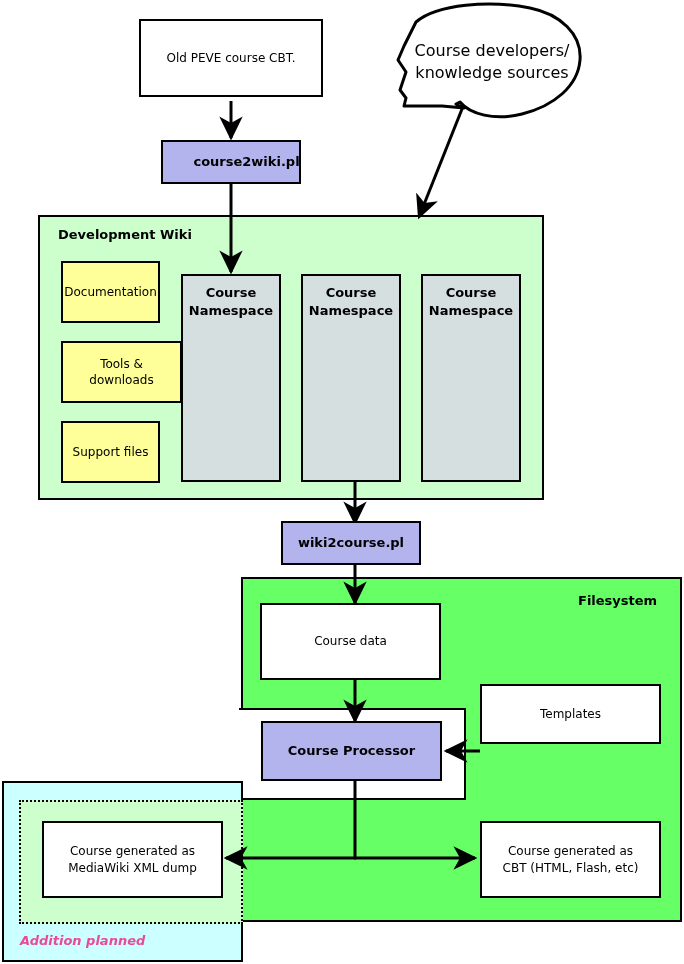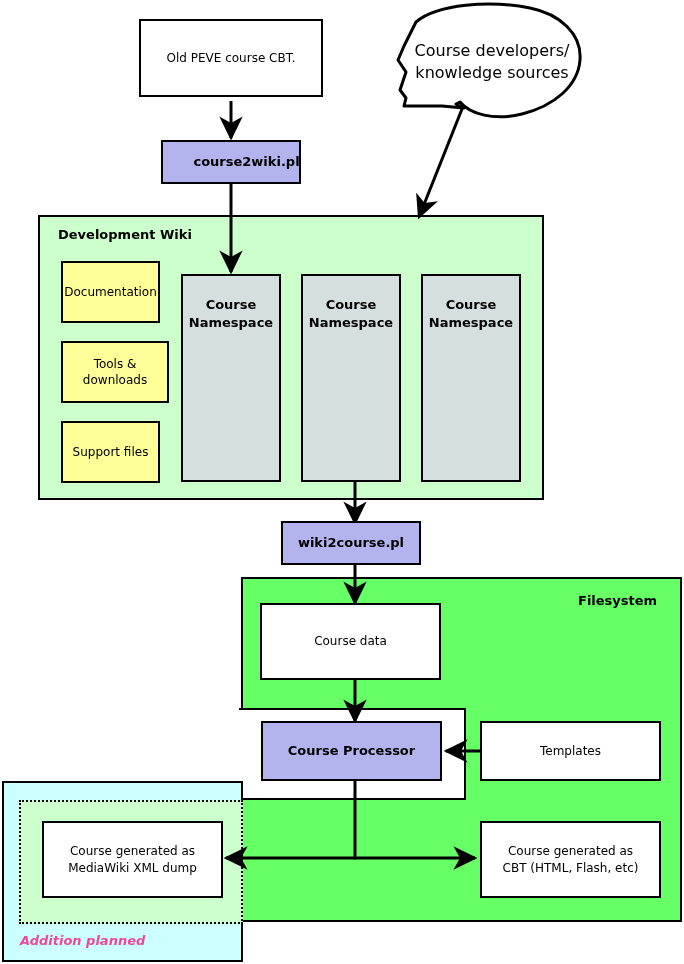--- a/index.html
+++ b/index.html
@@ -38,21 +38,21 @@
   .region-label {
     position: absolute;
     font-weight: bold;
     font-size: 13px;
     color: #000000;
     white-space: nowrap;
   }
   .white-box   { background: #ffffff; }
   .purple-box  { background: #b3b3ee; font-weight: bold; font-size: 13px; }
   .yellow-box  { background: #ffff99; }
-  .gray-box    { background: #d6dfdf; font-weight: bold; font-size: 13px; align-items: flex-start; padding-top: 20px; }
+  .gray-box    { background: #d6dfdf; font-weight: bold; font-size: 13px; align-items: flex-start; padding-top: 8px; }
   .devwiki     { background: #ccffcc; }
   .filesystem  { background: #66ff66; }
   .cutout      { background: #ffffff; }
   .planned     { background: #ccffff; }
   .planned-inner {
     position: absolute;
     box-sizing: border-box;
     border: 2px dotted #000000;
     background: #ccffcc;
   }
@@ -155,21 +155,21 @@
 knowledge sources</div>
 
   <div class="node purple-box" style="left:161px; top:140px; width:140px; height:44px;padding-left:31px;">
     <span>course2wiki.pl</span>
   </div>
 
   <div class="node yellow-box" style="left:61px; top:261px; width:99px; height:62px;">
     <span>Documentation</span>
   </div>
 
-  <div class="node yellow-box" style="left:61px; top:341px; width:108px; height:62px;">
+  <div class="node yellow-box" style="left:61px; top:341px; width:121px; height:62px;">
     <span>Tools &amp;
 downloads</span>
   </div>
 
   <div class="node yellow-box" style="left:61px; top:421px; width:99px; height:62px;">
     <span>Support files</span>
   </div>
 
   <div class="node gray-box" style="left:181px; top:274px; width:100px; height:208px;">
     <span>Course
@@ -191,21 +191,21 @@
   </div>
 
   <div class="node white-box" style="left:260px; top:603px; width:181px; height:77px;">
     <span>Course data</span>
   </div>
 
   <div class="node purple-box" style="left:261px; top:721px; width:181px; height:60px;">
     <span>Course Processor</span>
   </div>
 
-  <div class="node white-box" style="left:480px; top:721px; width:181px; height:60px;">
+  <div class="node white-box" style="left:480px; top:684px; width:181px; height:60px;">
     <span>Templates</span>
   </div>
 
   <div class="node white-box" style="left:42px; top:821px; width:181px; height:77px;">
     <span>Course generated as
 MediaWiki XML dump</span>
   </div>
 
   <div class="node white-box" style="left:480px; top:821px; width:181px; height:77px;">
     <span>Course generated as

